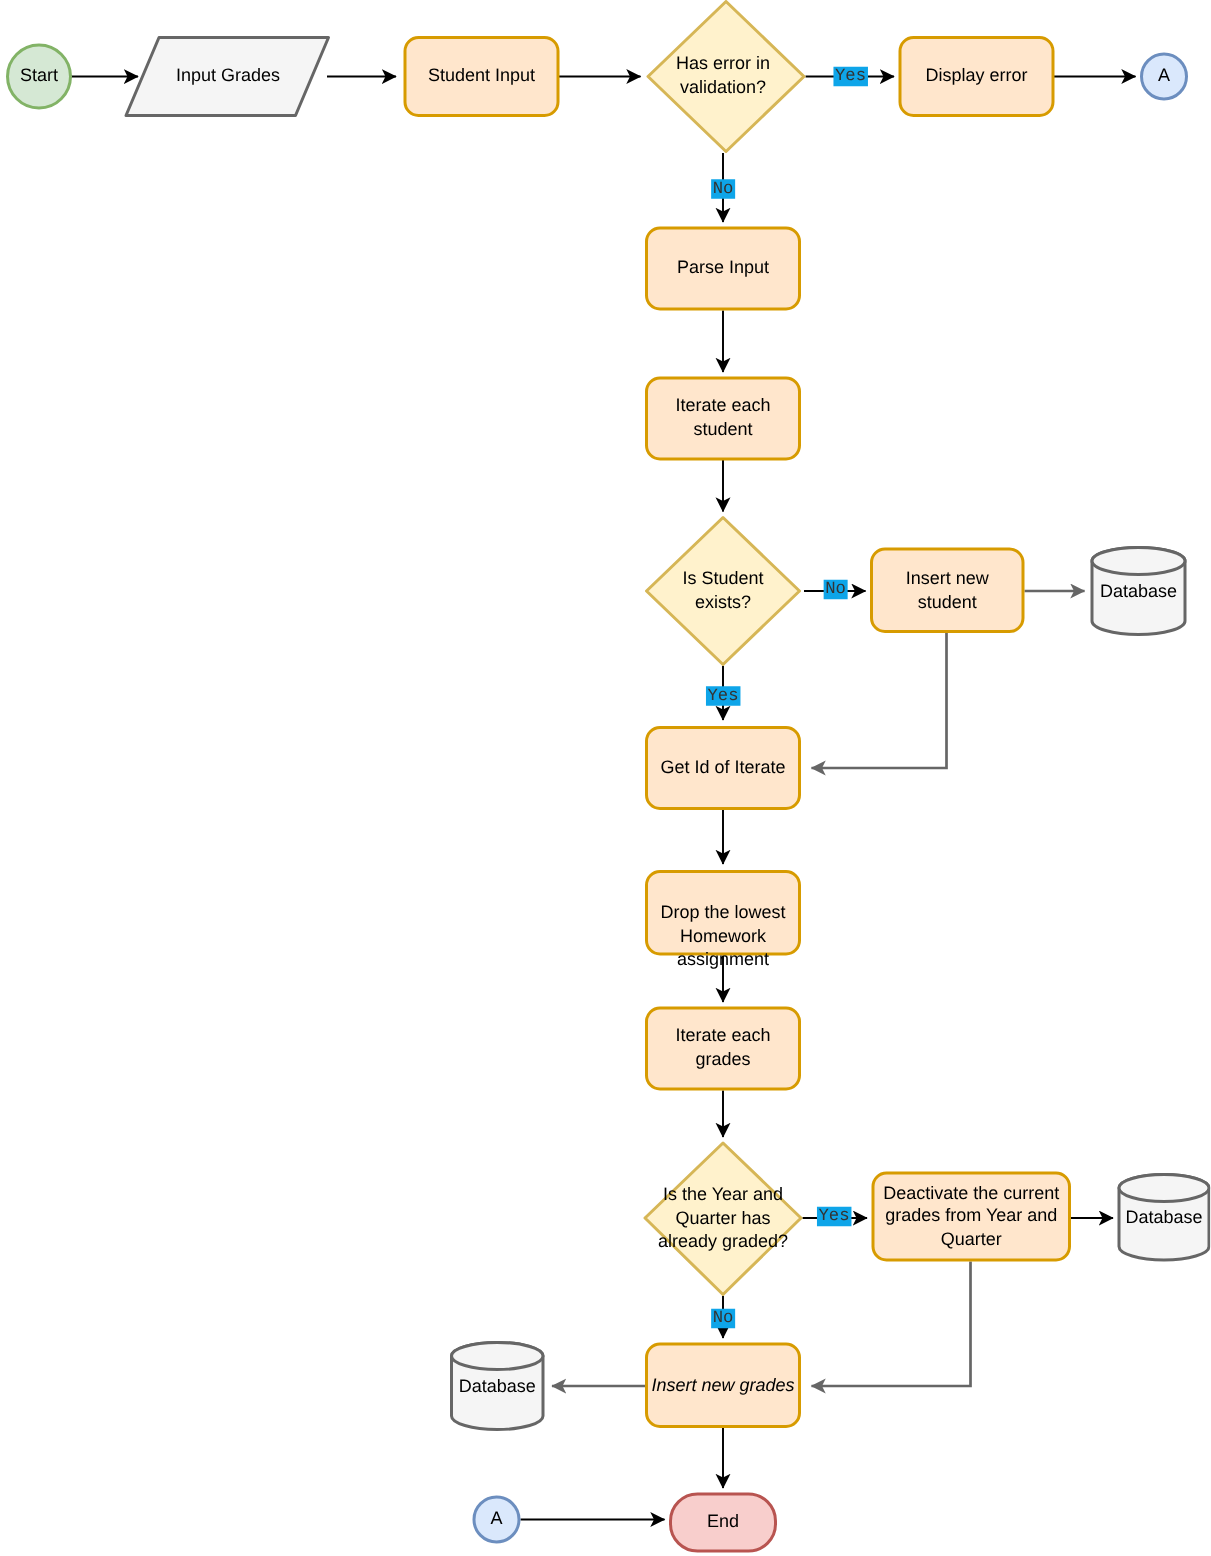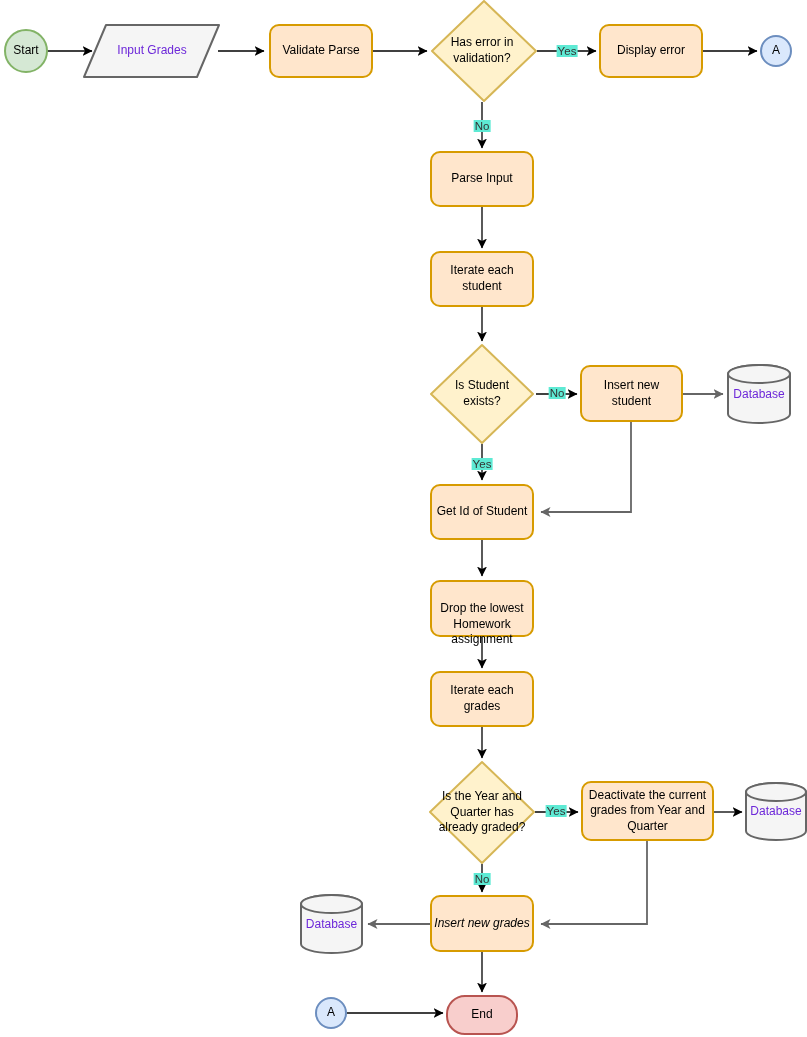--- a/index.html
+++ b/index.html
@@ -6,25 +6,26 @@
   #canvas{
     position:relative;width:807px;height:1037px;background:#ffffff;
     font-family:"Liberation Sans",sans-serif;overflow:hidden;
   }
   #shapes{position:absolute;left:0;top:0;}
   .nlabel{
     position:absolute;display:flex;align-items:center;justify-content:center;
     text-align:center;font-size:12px;line-height:1.3;color:#000;
     padding:0 2px;box-sizing:border-box;cursor:default;
   }
-  .nlabel.gray{color:#6d28d9;}
+  .nlabel.gray{color:#000000;}
   .elabel{
     position:absolute;transform:translate(-50%,-50%);
-    font-size:11.5px;color:#333333;background:#5eead4;padding:0 1px;
+    font-size:11.5px;color:#333333;background:#0ea5e9;padding:0 1px;
     white-space:nowrap;
+    font-family:Liberation Mono, monospace;
   }
 </style>
 </head>
 <body>
 
 <div id="canvas">
 
   <svg id="shapes" width="807" height="1037" viewBox="0 0 807 1037">
     <defs>
       <marker id="arrB" markerWidth="12" markerHeight="12" refX="9.5" refY="5" orient="auto" markerUnits="userSpaceOnUse">
@@ -94,21 +95,21 @@
     <rect x="447" y="996" width="70" height="38" rx="18" stroke-width="2" fill="#f8cecc" stroke="#b85450"></rect>
   </svg>
 
   <div class="nlabel" style="left:5px;top:30px;width:42px;height:42px;">
     <span>Start</span>
   </div>
   <div class="nlabel gray" style="left:90px;top:25px;width:124px;height:52px;">
     <span>Input Grades</span>
   </div>
   <div class="nlabel" style="left:270px;top:25px;width:102px;height:52px;">
-    <span>Validate Parse</span>
+    <span>Student Input</span>
   </div>
   <div class="nlabel" style="left:436px;top:16px;width:92px;height:70px;">
     <span>Has error in validation?</span>
   </div>
   <div class="nlabel" style="left:600px;top:25px;width:102px;height:52px;">
     <span>Display error</span>
   </div>
   <div class="nlabel" style="left:761px;top:36px;width:30px;height:30px;">
     <span>A</span>
   </div>
@@ -121,21 +122,21 @@
   <div class="nlabel" style="left:436px;top:359px;width:92px;height:70px;">
     <span>Is Student exists?</span>
   </div>
   <div class="nlabel" style="left:581px;top:366px;width:101px;height:55px;">
     <span>Insert new student</span>
   </div>
   <div class="nlabel gray" style="left:728px;top:367px;width:62px;height:56px;">
     <span>Database</span>
   </div>
   <div class="nlabel" style="left:431px;top:485px;width:102px;height:54px;">
-    <span>Get Id of Student</span>
+    <span>Get Id of Iterate</span>
   </div>
   <div class="nlabel" style="left:431px;top:597px;width:102px;height:55px;">
     <span>Drop the lowest Homework assignment</span>
   </div>
   <div class="nlabel" style="left:431px;top:672px;width:102px;height:54px;">
     <span>Iterate each grades</span>
   </div>
   <div class="nlabel" style="left:427px;top:775px;width:110px;height:75px;">
     <span>Is the Year and Quarter has already graded?</span>
   </div>

